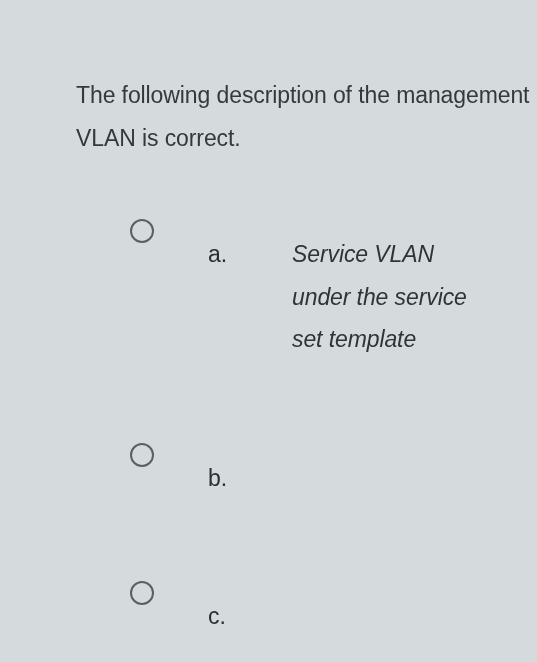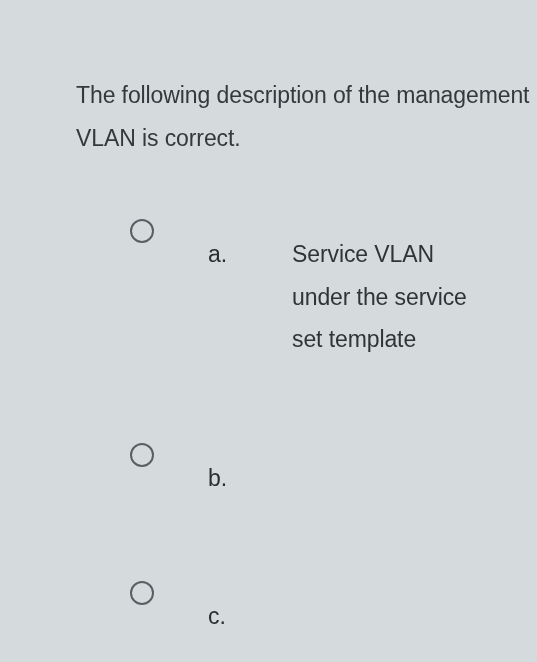--- a/index.html
+++ b/index.html
@@ -51,20 +51,21 @@
       font-size: 23px;
       line-height: 1.85;
       color: #2b2f32;
       padding-top: 0;
     }
     .option-text {
       font-size: 23px;
       line-height: 1.85;
       color: #2f3437;
       letter-spacing: -0.1px;
+      font-style: italic;
     }
   </style>
 </head>
 <body>
 
 <div class="question-text">The following description of the management VLAN is correct.</div>
 
 <div class="options">
   <div class="option-row">
     <div class="radio"></div>

